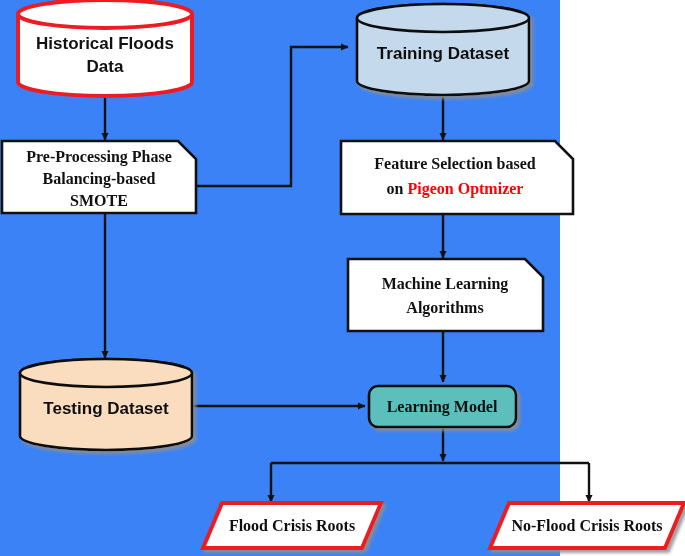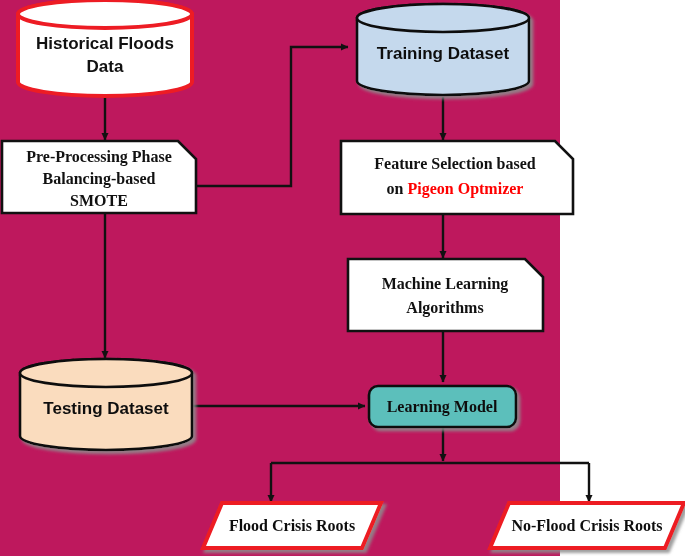--- a/index.html
+++ b/index.html
@@ -10,21 +10,21 @@
   body {
     width: 685px;
     height: 556px;
     font-family: "Liberation Serif", serif;
     overflow: hidden;
   }
   #diagram-root {
     position: relative;
     width: 560px;
     height: 556px;
-    background: #be185d;
+    background: #3b82f6;
   }
   svg.flow {
     display: block;
     width: 685px;
     height: 556px;
   }
   .shape-stroke-black { stroke: #111111; }
   .shape-stroke-red { stroke: #ed1c24; }
   .lbl {
     font-family: "Liberation Serif", serif;

